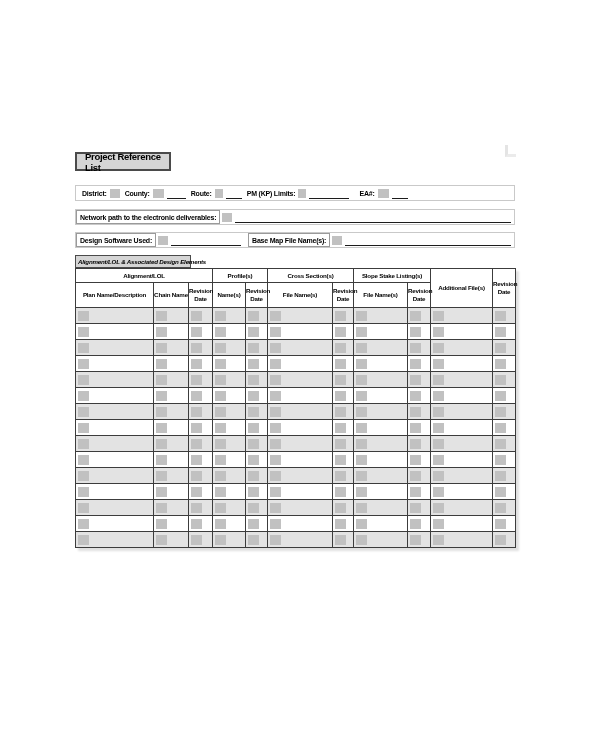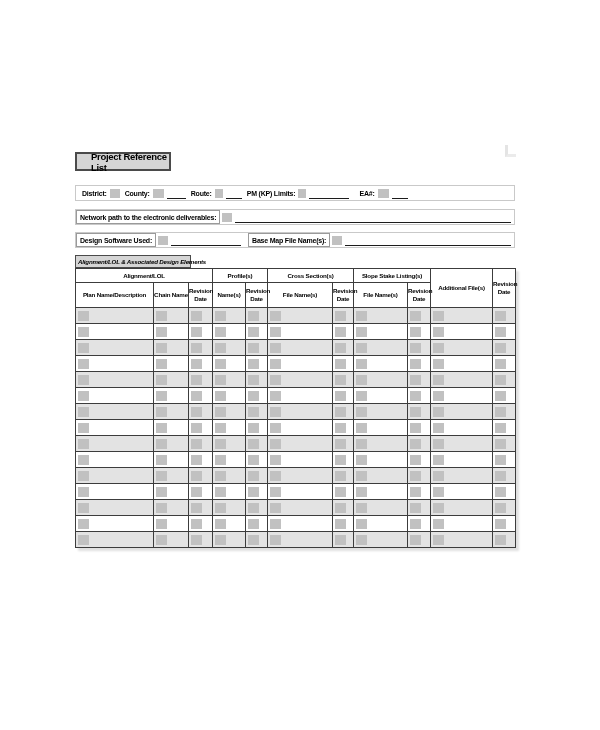--- a/index.html
+++ b/index.html
@@ -16,21 +16,21 @@
     border-left:3px solid #e4e4e4;border-bottom:3px solid #ebebeb;
   }
 
   
   .title-box{
     left:75px;top:152px;width:96px;height:19px;
     background:var(--label-bg,#d5d5d5);
     border:2px solid #4a4a4a;
     display:flex;align-items:center;
     font-size:9.5px;font-weight:bold;letter-spacing:-0.3px;color:#000;
-    padding-left:14px;box-sizing:border-box;
+    padding-left:8px;box-sizing:border-box;
   }
 
   
   .strip{
     left:75px;width:438px;height:14px;
     border:1px solid var(--strip-border,#c9c9c9);
     background:#fff;display:flex;align-items:center;
     font-size:7px;font-weight:bold;letter-spacing:-0.2px;color:#000;
     white-space:nowrap;
   }

